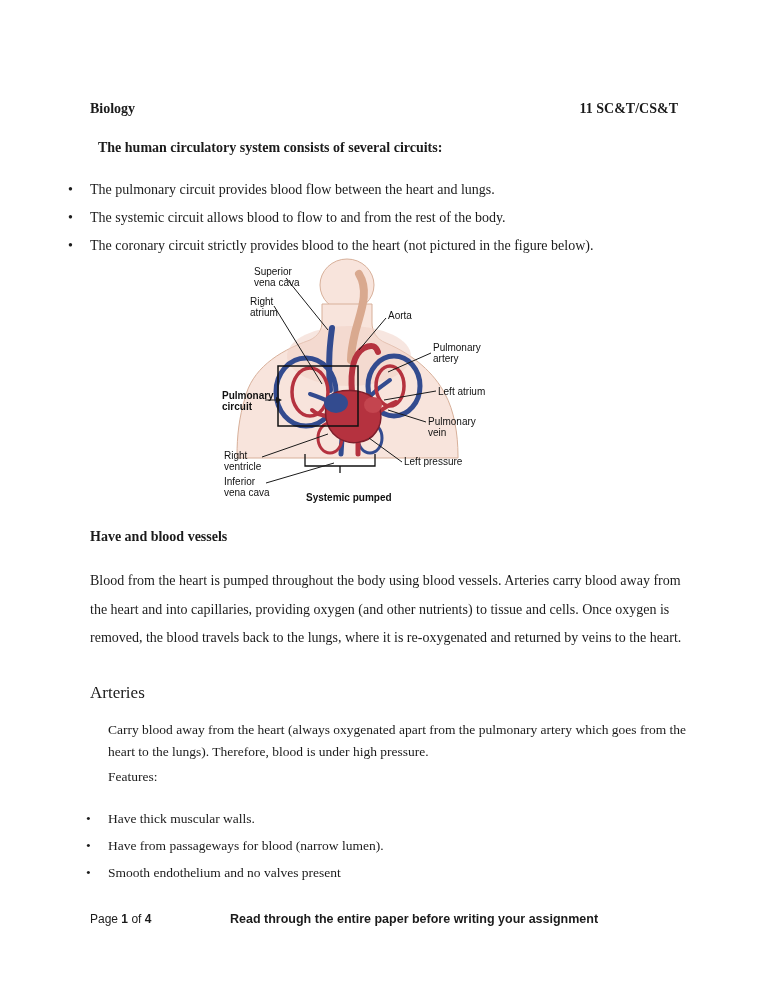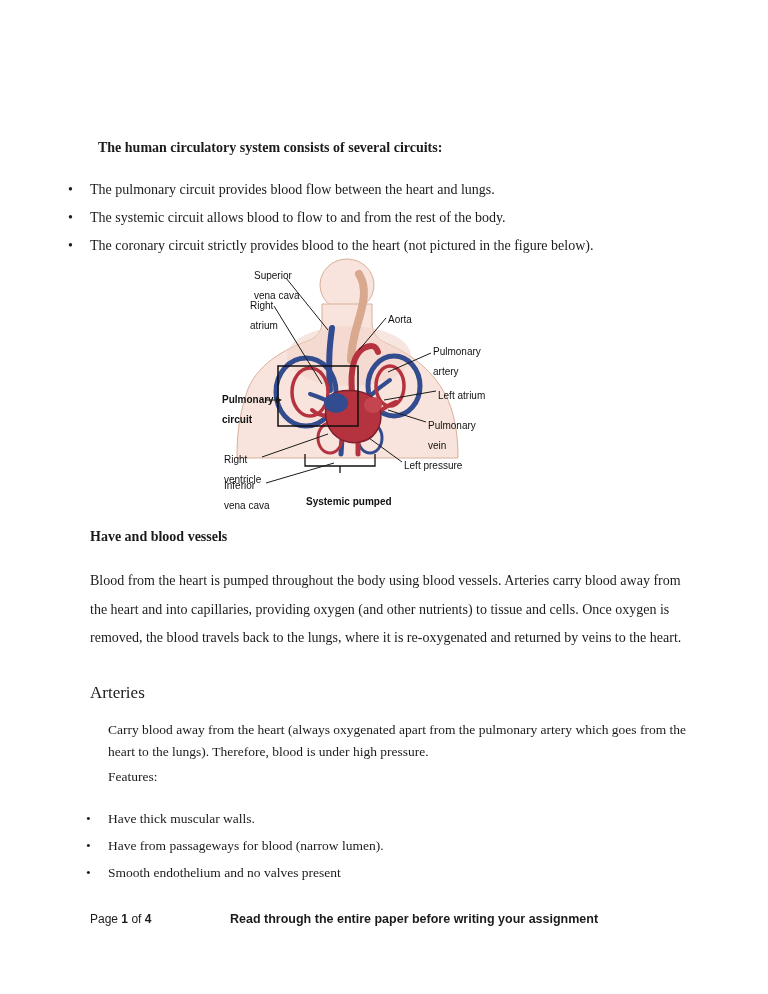--- a/index.html
+++ b/index.html
@@ -17,40 +17,44 @@
   .marker::before { content:"\2022"; }
   .bul1 { top:176px; left:68px; width:620px; }
   .bul1 .li { line-height:28px; font-size:14px; }
   .bul2 { top:805px; left:86px; width:610px; }
   .bul2 .li { line-height:27px; font-size:13.5px; }
 
   .figure { top:258px; left:218px; width:270px; height:250px; }
   .figure svg { position:absolute; left:0; top:0; }
   .fig-label {
     position:absolute; font-family:"Liberation Sans","DejaVu Sans",sans-serif;
-    font-size:10px; line-height:20px; color:#111; white-space:pre-line;
+    font-size:10px; line-height:11px; color:#111; white-space:pre-line;
   }
   .fig-label.bold { font-weight:bold; }
 
   .h-blood { top:529px; left:90px; font-weight:bold; font-size:14px; }
   .para-main { top:567px; left:90px; width:598px; font-size:14px; line-height:28.5px; }
   .h-arteries { top:683px; left:90px; font-size:17px; }
   .para-indent { top:719px; left:108px; width:580px; font-size:13.5px; line-height:21.5px; }
   .features-label { top:769px; left:108px; font-size:13.5px; }
 
   .footer { top:912px; left:90px; width:600px; height:20px; font-family:"Liberation Sans","DejaVu Sans",sans-serif; }
   .page-info { position:absolute; left:0; top:0; font-size:12px; }
   .page-info b { font-weight:bold; }
   .notice { position:absolute; left:140px; top:0; font-weight:bold; font-size:12.5px; }
 </style>
 </head>
 <body>
 
 <div class="page">
 
+  <div class="abs header">
+    <span>Biology</span>
+    <span>11 SC&amp;T/CS&amp;T</span>
+  </div>
 
   <div class="abs h-intro">The human circulatory system consists of several circuits:</div>
 
   <ul class="abs blist bul1">
     <li class="li">
       <span class="marker"></span>
       <span>The pulmonary circuit provides blood flow between the heart and lungs.</span>
     </li>
     <li class="li">
       <span class="marker"></span>

